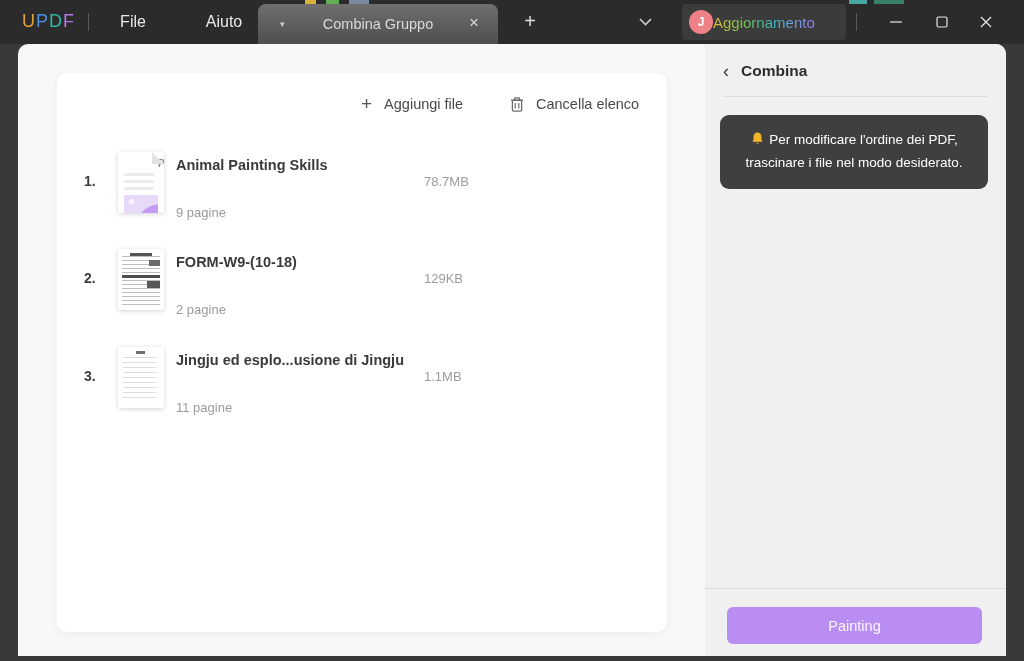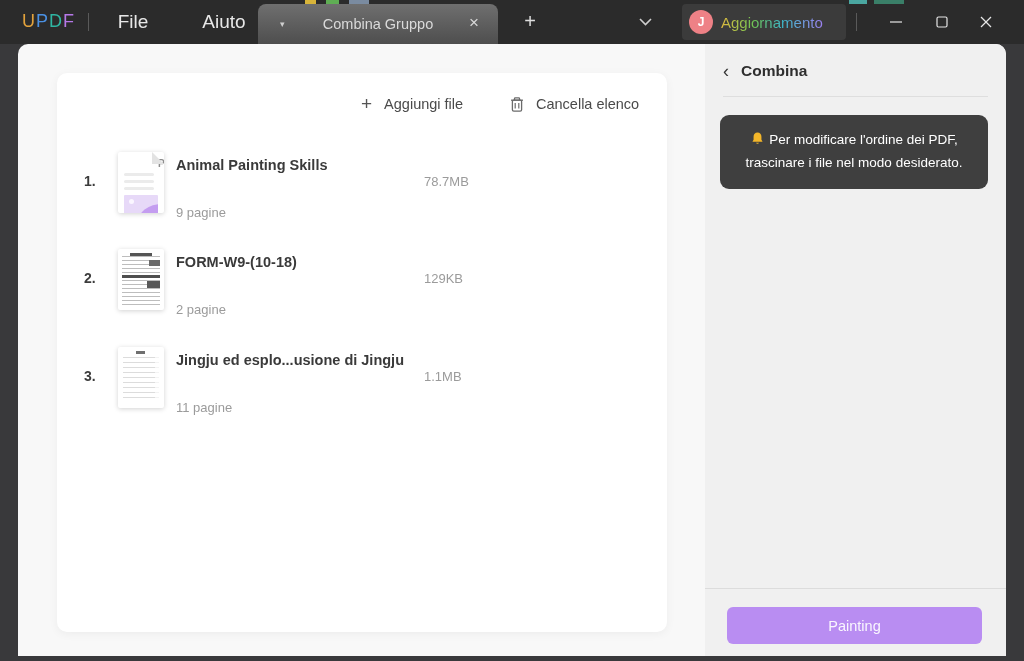--- a/index.html
+++ b/index.html
@@ -19,42 +19,42 @@
   .sliver.s5 { left:874px; width:30px; background:#3a7f68; }
 
   
   .titlebar { position:absolute; top:0; left:0; right:0; height:44px; background:#2b2b2b; z-index:5; }
   .logo { position:absolute; left:22px; top:11px; font-size:18px; font-weight:normal; letter-spacing:1px; }
   .logo .l-u { color:#e2a23c; } .logo .l-p { color:#4a90e2; }
   .logo .l-d { color:#2fb6a3; } .logo .l-f { color:#b678e8; }
   .tb-divider { position:absolute; top:13px; width:1px; height:18px; background:#5a5a5a; }
   .tb-div1 { left:88px; } .tb-div2 { left:856px; }
   .menu-item { position:absolute; top:0; height:44px; line-height:44px; text-align:center;
-    color:#e8e8e8; font-size:19px; cursor:default; }
+    color:#e8e8e8; font-size:16px; cursor:default; }
   .menu-file { left:110px; width:46px; }
   .menu-help { left:194px; width:60px; }
 
   .tab { position:absolute; left:258px; top:4px; width:240px; height:40px;
     background:linear-gradient(#6f6f6f,#4e4e4e); border-radius:8px 8px 0 0; }
   .tab-caret { position:absolute; left:22px; top:0; height:40px; line-height:40px; font-size:9px; color:#cfcfcf; }
   .tab-label { position:absolute; left:0; right:0; top:0; height:40px; line-height:40px;
     text-align:center; color:#dadada; font-size:14.5px; }
   .tab-close { position:absolute; right:12px; top:0; height:40px; line-height:38px;
     width:24px; text-align:center; color:#d8d8d8; font-size:17px; }
 
   .newtab-btn { position:absolute; left:514px; top:0; width:32px; height:44px; line-height:42px;
     text-align:center; color:#dedede; font-size:20px; font-weight:300; }
   .tabs-chevron { position:absolute; left:632px; top:0; width:26px; height:44px;
     display:flex; align-items:center; justify-content:center; }
 
   .update-pill { position:absolute; left:682px; top:4px; width:164px; height:36px;
     background:#3b3b3b; border-radius:4px; display:flex; align-items:center; padding-left:7px; }
   .avatar { width:24px; height:24px; border-radius:50%; background:#ee8186; color:#fff;
     font-size:12px; font-weight:bold; display:flex; align-items:center; justify-content:center; }
-  .update-label { margin-left:8px; font-size:15px;
+  .update-label { margin-left:0; font-size:15px;
     background:linear-gradient(90deg,#e0bb3f 0%,#6fc454 32%,#3db9c9 60%,#9d7ff0 100%);
     -webkit-background-clip:text; background-clip:text; color:transparent; }
 
   .win-btn { position:absolute; top:0; width:40px; height:44px; display:flex;
     align-items:center; justify-content:center; }
   .win-min { left:876px; } .win-max { left:922px; } .win-close { left:966px; }
 
   
   .content { position:absolute; top:44px; left:18px; right:18px; bottom:5px;
     background:#f8f8f8; border-radius:10px 10px 0 0; }

